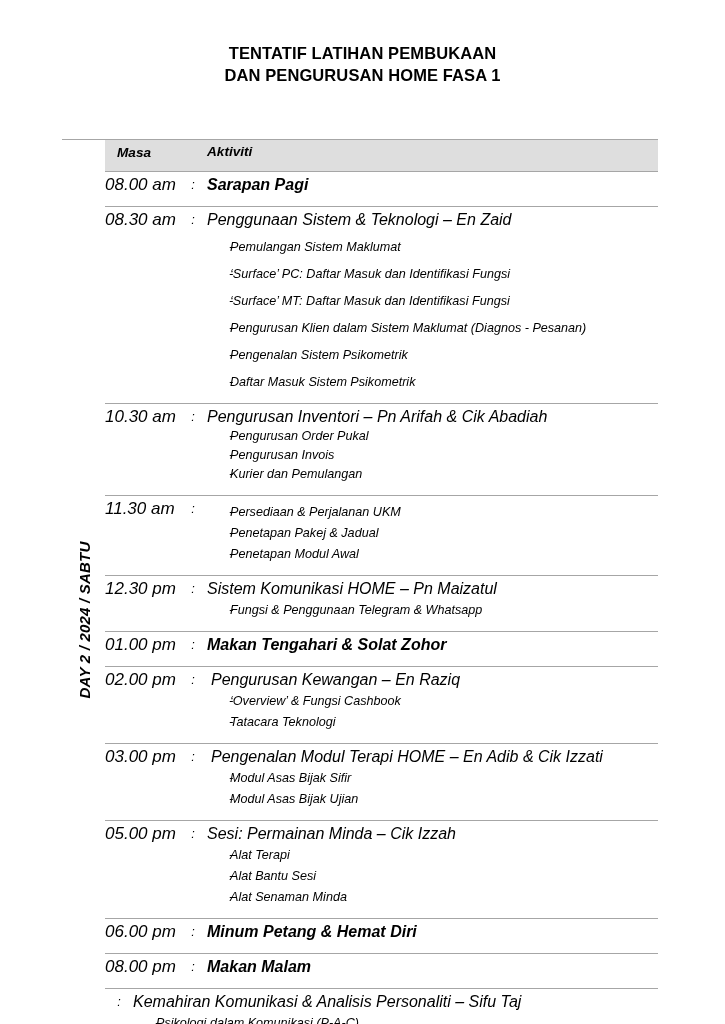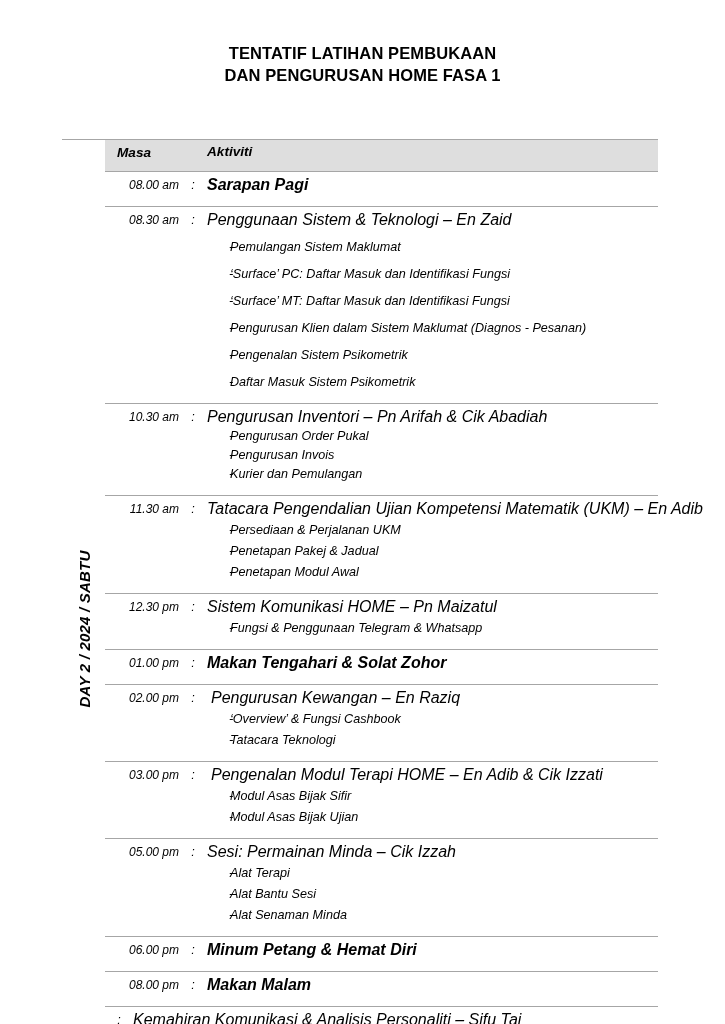--- a/index.html
+++ b/index.html
@@ -106,22 +106,21 @@
 
   .row.header {
     background: #dedede;
     border-bottom: 1.1px solid #a6a6a6;
   }
 
   .cell-time {
     width: 74px;
     flex: 0 0 74px;
     padding: 4px 0 4px 0;
-    text-align: right;
-    font-size: 12px;
+    font-size: 17px;
     font-style: italic;
     line-height: 18px;
     box-sizing: border-box;
   }
   .cell-colon {
     width: 28px;
     flex: 0 0 28px;
     text-align: center;
     padding: 4px 0 4px 0;
     font-size: 12.6px;
@@ -286,21 +285,20 @@
                   <span class="sub-dash">-</span>
                   <span class="sub-text">Kurier dan Pemulangan</span>
                 </div>
               </div>
             </div>
           </div>
           <div class="row">
             <div class="cell-time">11.30 am</div>
             <div class="cell-colon">:</div>
             <div class="cell-act">
-              <div class="act-main">Tatacara Pengendalian Ujian Kompetensi Matematik (UKM) – En Adib</div>
               <div class="sub-list med">
                 <div class="sub-item">
                   <span class="sub-dash">-</span>
                   <span class="sub-text">Persediaan &amp; Perjalanan UKM</span>
                 </div>
                 <div class="sub-item">
                   <span class="sub-dash">-</span>
                   <span class="sub-text">Penetapan Pakej &amp; Jadual</span>
                 </div>
                 <div class="sub-item">

